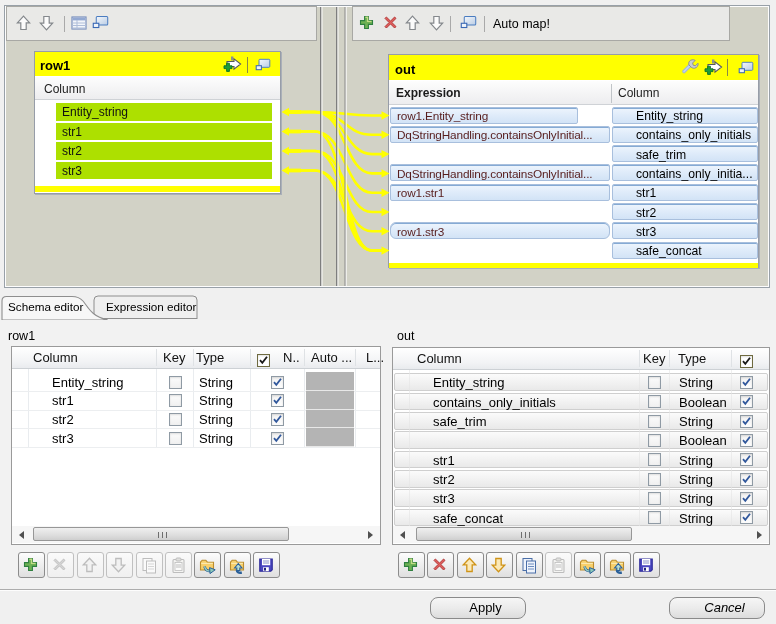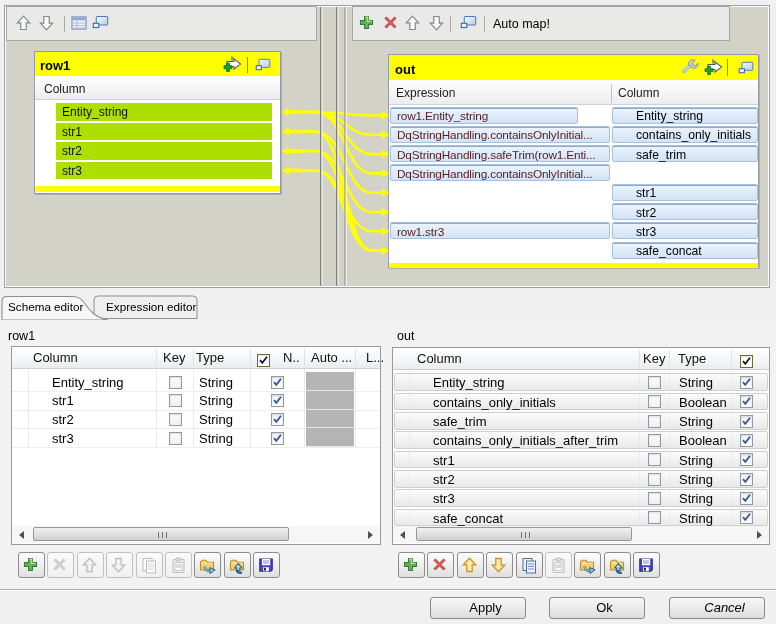--- a/index.html
+++ b/index.html
@@ -23,21 +23,21 @@
 .btxt { font-size:13px; color:#000; position:absolute; white-space:nowrap; }
 .vsep { position:absolute; top:2px; bottom:2px; width:1px; background:#dfe2e5; }
 .rowline { position:absolute; left:0; right:0; height:1px; background:#eceef0; }
 .cb { position:absolute; width:13px; height:13px; background:linear-gradient(#fcfcfc,#f0f0f0); border:1px solid #8f9aa4; box-shadow: inset 0 1px 2px rgba(0,0,0,0.12); }
 .graycell { position:absolute; background:#b4b4b4; border-bottom:1px solid #e8e8e8; }
 .grayrow { position:absolute; border:1px solid #cfcfcf; border-radius:2px; background:linear-gradient(#fbfbfb,#e9e9e9); }
 .sbar { position:absolute; height:17px; background:#f6f6f6; }
 .sthumb { position:absolute; top:1px; height:14px; background:linear-gradient(#f0f0f0,#dedede 60%,#cfcfcf); border:1px solid #979797; border-radius:2px; }
 .ibtn { position:absolute; width:27px; height:26px; border:1px solid #8c8c8c; border-radius:3px; background:linear-gradient(#fdfdfd,#eeeeee 50%,#dfdfdf); }
 .ibtn.dis { border-color:#c0c0c0; background:linear-gradient(#fafafa,#f0f0f0); }
-.pbtn { position:absolute; width:96px; height:22px; border:1px solid #8a8a8a; border-radius:3px; background:linear-gradient(#f6f6f6,#eaeaea 55%,#dcdcdc); font-size:13px; color:#000; text-align:center; line-height:20px;padding-left:15px; }
+.pbtn { position:absolute; width:96px; height:22px; border:1px solid #8a8a8a; border-radius:8px; background:linear-gradient(#f6f6f6,#eaeaea 55%,#dcdcdc); font-size:13px; color:#000; text-align:center; line-height:20px;padding-left:15px; }
 </style>
 </head>
 <body>
 <div class="abs" id="toppanel">
 <div class="tbar" style="left:1px;width:311px;">
 <div class="abs" style="left:9px;top:8px;"><svg width="15" height="16" viewBox="0 0 15 16">
           <path d="M7.5 1.2 L13.6 7.8 L10.2 7.8 L10.2 14.5 L4.8 14.5 L4.8 7.8 L1.4 7.8 Z" fill="#fbfbfb" stroke="#84888c" stroke-width="1.2"></path>
         </svg></div>
 <div class="abs" style="left:32px;top:8px;"><svg width="15" height="16" viewBox="0 0 15 16">
           <path d="M7.5 14.8 L13.6 8.2 L10.2 8.2 L10.2 1.5 L4.8 1.5 L4.8 8.2 L1.4 8.2 Z" fill="#fbfbfb" stroke="#84888c" stroke-width="1.2"></path>
@@ -147,52 +147,55 @@
             <rect x="1.5" y="9.5" width="6.5" height="5" fill="#eef3fa" stroke="#3a68b4" stroke-width="1.3"></rect>
             <defs>
               <linearGradient id="wg2" x1="0" y1="0" x2="1" y2="1">
                 <stop offset="0" stop-color="#f5f8fc"></stop>
                 <stop offset="1" stop-color="#b9cce4"></stop>
               </linearGradient>
             </defs>
           </svg></div>
 </div>
 <div class="colhead" style="top:25px;height:25px;">
-<span style="position:absolute;left:7px;top:5px;">Expression</span>
+<span style="position:absolute;left:7px;top:5px;font-weight:bold;">Expression</span>
 <span style="position:absolute;left:229px;top:5px;">Column</span>
 <div class="abs" style="left:222px;top:3px;width:1px;height:19px;background:#c0c4c8;"></div>
 </div>
 <div class="bluecell" style="left:1px;top:51.5px;width:188px;height:17px;">
         <span style="color:#571d1d;">row1.Entity_string</span>
       </div>
 <div class="bluecell" style="left:223px;top:51.5px;width:146px;height:17px;">
         <span style="color:#000;padding-left:23px;font-size:12.2px;letter-spacing:0;">Entity_string</span>
       </div>
 <div class="bluecell" style="left:1px;top:70.8px;width:220px;height:17px;">
         <span style="color:#571d1d;">DqStringHandling.containsOnlyInitial...</span>
       </div>
 <div class="bluecell" style="left:223px;top:70.8px;width:146px;height:17px;">
         <span style="color:#000;padding-left:23px;font-size:12.2px;letter-spacing:0;">contains_only_initials</span>
       </div>
-<div class="bluecell" style="left:1px;top:90.1px;width:220px;height:17px;">
-        <span style="color:#571d1d;">DqStringHandling.safeTrim(row1.Enti...</span>
-      </div>
 <div class="bluecell" style="left:223px;top:90.1px;width:146px;height:17px;">
         <span style="color:#000;padding-left:23px;font-size:12.2px;letter-spacing:0;">safe_trim</span>
       </div>
 <div class="bluecell" style="left:1px;top:109.4px;width:220px;height:17px;">
         <span style="color:#571d1d;">DqStringHandling.containsOnlyInitial...</span>
       </div>
+<div class="bluecell" style="left:223px;top:109.4px;width:146px;height:17px;">
+        <span style="color:#000;padding-left:23px;font-size:12.2px;letter-spacing:0;">contains_only_initia...</span>
+      </div>
+<div class="bluecell" style="left:1px;top:128.7px;width:220px;height:17px;">
+        <span style="color:#571d1d;">row1.str1</span>
+      </div>
 <div class="bluecell" style="left:223px;top:128.7px;width:146px;height:17px;">
         <span style="color:#000;padding-left:23px;font-size:12.2px;letter-spacing:0;">str1</span>
       </div>
 <div class="bluecell" style="left:223px;top:148px;width:146px;height:17px;">
         <span style="color:#000;padding-left:23px;font-size:12.2px;letter-spacing:0;">str2</span>
       </div>
-<div class="bluecell" style="left:1px;top:167.3px;width:220px;height:17px;">
+<div class="bluecell" style="left:1px;top:167.3px;width:220px;height:17px;border-radius:6px;">
         <span style="color:#571d1d;">row1.str3</span>
       </div>
 <div class="bluecell" style="left:223px;top:167.3px;width:146px;height:17px;">
         <span style="color:#000;padding-left:23px;font-size:12.2px;letter-spacing:0;">str3</span>
       </div>
 <div class="bluecell" style="left:223px;top:186.6px;width:146px;height:17px;">
         <span style="color:#000;padding-left:23px;font-size:12.2px;letter-spacing:0;">safe_concat</span>
       </div>
 <div class="ystrip" style="left:0;top:208px;right:0;height:4.5px;"></div>
 </div>
@@ -355,21 +358,20 @@
 <div class="grayrow" style="left:1px;top:64.1px;width:374px;height:17.5px;"></div>
 <div class="btxt" style="left:40px;top:66.1px;">safe_trim</div>
 <div class="cb" style="left:255px;top:66.6px;"></div>
 <div class="btxt" style="left:286px;top:66.1px;">String</div>
 <div class="cb" style="left:347px;top:66.6px;background:linear-gradient(#f2f2f2,#fdfdfd);">
         <svg width="11" height="11" viewBox="0 0 11 11" style="position:absolute;left:0;top:0;">
           <path d="M2 5.2 L4.3 7.8 L9 1.8" fill="none" stroke="#31589c" stroke-width="1.8"></path>
         </svg>
       </div>
 <div class="grayrow" style="left:1px;top:83.4px;width:374px;height:17.5px;"></div>
-<div class="btxt" style="left:40px;top:85.4px;">contains_only_initials_after_trim</div>
 <div class="cb" style="left:255px;top:85.9px;"></div>
 <div class="btxt" style="left:286px;top:85.4px;">Boolean</div>
 <div class="cb" style="left:347px;top:85.9px;background:linear-gradient(#f2f2f2,#fdfdfd);">
         <svg width="11" height="11" viewBox="0 0 11 11" style="position:absolute;left:0;top:0;">
           <path d="M2 5.2 L4.3 7.8 L9 1.8" fill="none" stroke="#31589c" stroke-width="1.8"></path>
         </svg>
       </div>
 <div class="grayrow" style="left:1px;top:102.7px;width:374px;height:17.5px;"></div>
 <div class="btxt" style="left:40px;top:104.7px;">str1</div>
 <div class="cb" style="left:255px;top:105.2px;"></div>
@@ -552,15 +554,14 @@
           <rect x="4" y="2" width="8.2" height="6.2" fill="#ffffff"></rect>
           <line x1="5" y1="4" x2="11.2" y2="4" stroke="#8890c8"></line>
           <line x1="5" y1="6" x2="11.2" y2="6" stroke="#8890c8"></line>
           <rect x="5.2" y="10.2" width="5.6" height="4" fill="#ffffff"></rect>
           <rect x="6" y="10.8" width="2" height="2.8" fill="#23207e"></rect>
         </svg></div>
     </div>
 <div class="abs" style="left:0;top:269px;width:776px;height:1px;background:#adadad;"></div>
 <div class="abs" style="left:0;top:270px;width:776px;height:1px;background:#fdfdfd;"></div>
 <div class="pbtn" style="left:430px;top:277px;">Apply</div>
-<div class="pbtn" style="left:549px;top:277px;">Ok</div>
 <div class="pbtn" style="left:669px;top:277px;font-style:italic;">Cancel</div>
 </div>
 
 </body></html>

